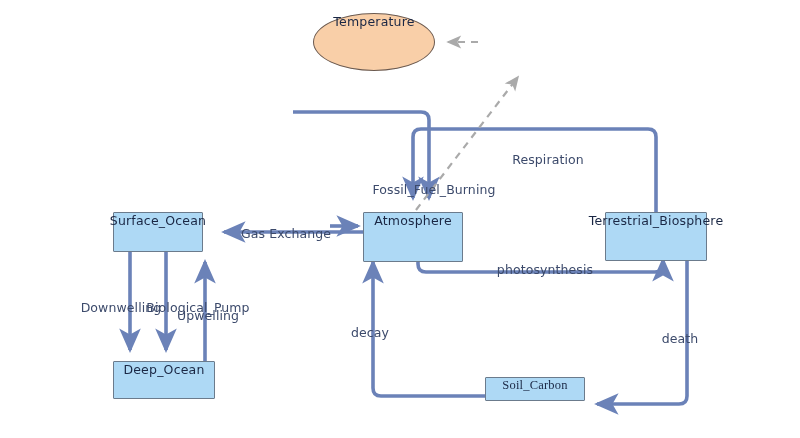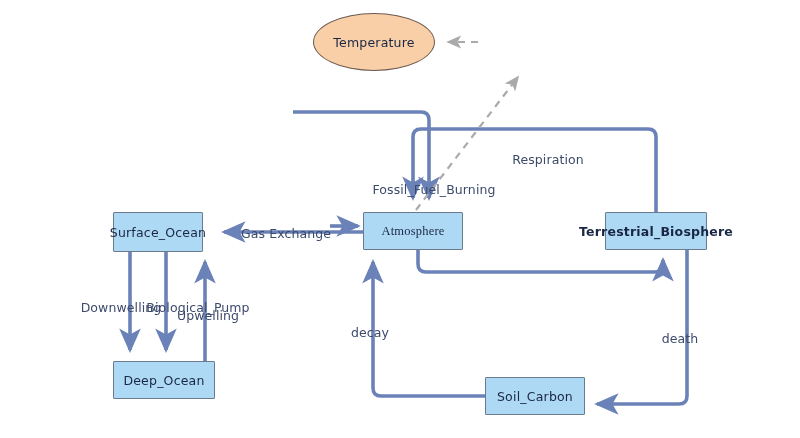--- a/index.html
+++ b/index.html
@@ -23,21 +23,20 @@
     position: absolute;
     left: 0;
     top: 0;
     width: 800px;
     height: 438px;
   }
   .node {
     position: absolute;
     box-sizing: border-box;
     display: flex;
-    align-items: center;
     justify-content: center;
     color: #1a2744;
     font-size: 12.5px;
     letter-spacing: 0.2px;
     white-space: nowrap;
   }
   .node.box {
     background: #aed9f5;
     border: 1.6px solid #6b7b8c;
     border-radius: 1px;
@@ -109,46 +108,47 @@
 
   <div class="node ellipse" style="left:313px; top:13px; width:122px; height:58px;">
     <span class="node-label">Temperature</span>
   </div>
 
 
   <div class="node box" style="left:113px; top:212px; width:90px; height:40px;">
     <span class="node-label">Surface_Ocean</span>
   </div>
 
-  <div class="node box" style="left:363px; top:212px; width:100px; height:38px;font-family:Liberation Serif, serif;">
+  <div class="node box" style="left:363px; top:212px; width:100px; height:50px;">
     <span class="node-label">Atmosphere</span>
   </div>
 
-  <div class="node box" style="left:605px; top:212px; width:102px; height:38px;font-weight:bold;">
+  <div class="node box" style="left:605px; top:212px; width:102px; height:49px;">
     <span class="node-label">Terrestrial_Biosphere</span>
   </div>
 
   <div class="node box" style="left:113px; top:361px; width:102px; height:38px;">
     <span class="node-label">Deep_Ocean</span>
   </div>
 
-  <div class="node box" style="left:485px; top:377px; width:100px; height:38px;">
+  <div class="node box" style="left:485px; top:377px; width:100px; height:24px;font-family:Liberation Serif, serif;">
     <span class="node-label">Soil_Carbon</span>
   </div>
 
   <div class="edge-label center" style="left:286px; top:226px;">Gas Exchange</div>
 
   <div class="edge-label center" style="left:121px; top:300px;">Downwelling</div>
 
   <div class="edge-label center" style="left:162px; top:300px;margin-left:36px;">Biological_Pump</div>
 
   <div class="edge-label center" style="left:208px; top:308px;">Upwelling</div>
 
   <div class="edge-label center" style="left:434px; top:174px;margin-top:8px;">Fossil_Fuel_Burning</div>
 
   <div class="edge-label center" style="left:548px; top:152px;">Respiration</div>
 
+  <div class="edge-label center" style="left:545px; top:262px;">photosynthesis</div>
 
   <div class="edge-label center" style="left:370px; top:325px;">decay</div>
 
   <div class="edge-label center" style="left:680px; top:331px;">death</div>
 
 </div>
 
 </body></html>

